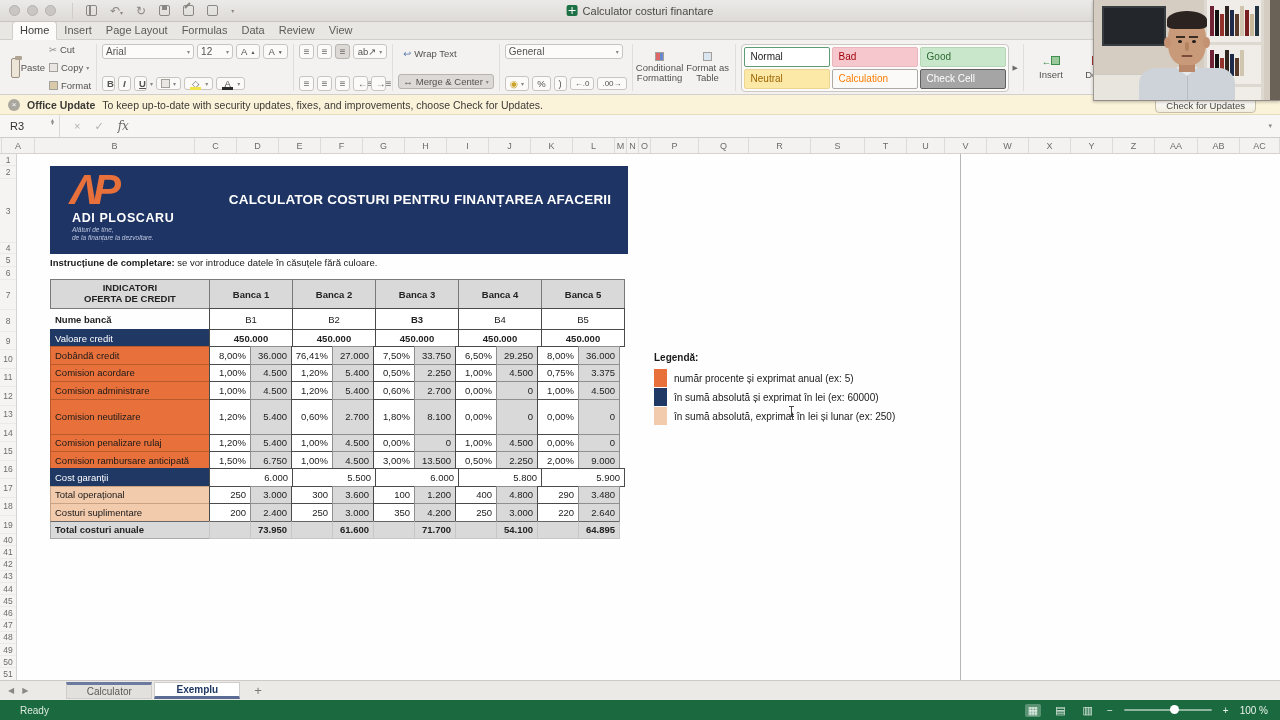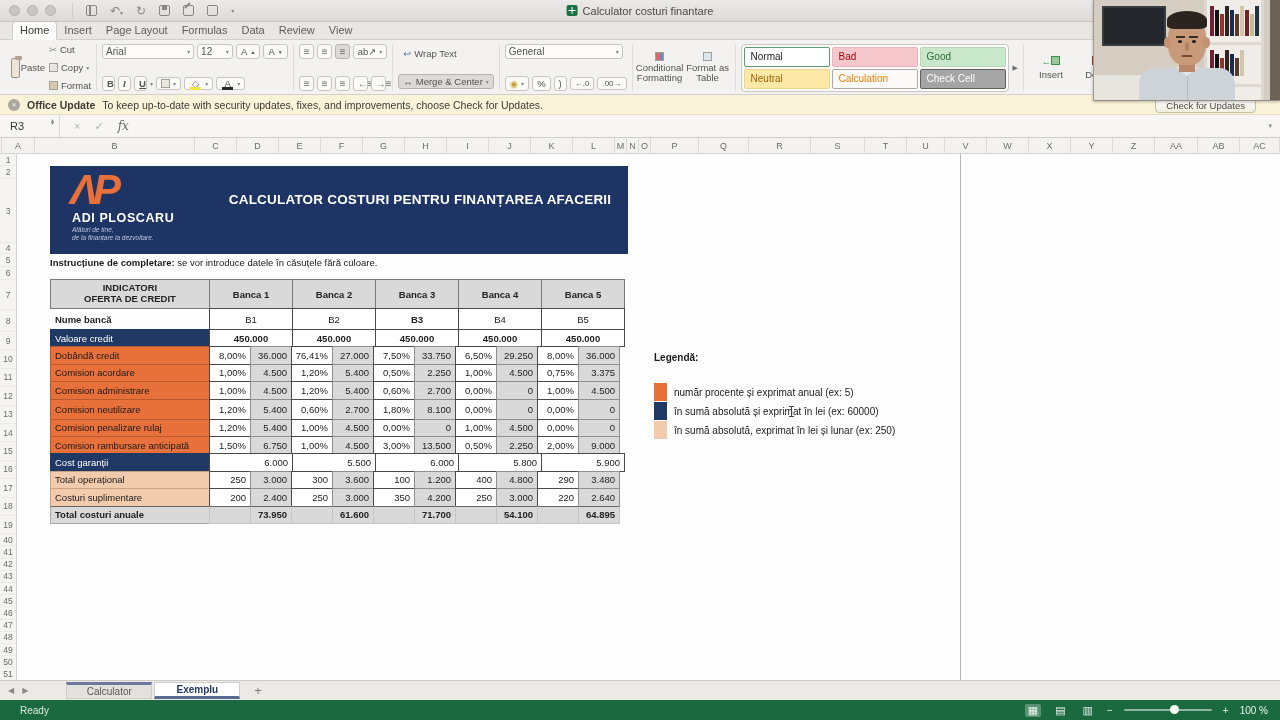--- a/index.html
+++ b/index.html
@@ -99,21 +99,21 @@
   .lbl-peach { background:#F2CBAD; color:#191919; border-color:#C9A284; }
   .lbl-gray { background:#D9D9D9; border-color:#A9A9A9; font-weight:bold; }
   .c-white { background:#fff; border-color:#4A4A4A; justify-content:flex-end; }
   .c-white.center { justify-content:center; }
   .c-gray { background:#D9D9D9; border-color:#8F8F8F; justify-content:flex-end; }
   .c-total { background:#D9D9D9; border-color:#C6C6C6; justify-content:flex-end; font-weight:bold; }
   .bold { font-weight:bold; }
 
   
   .legend { position:absolute; left:654px; top:198px; font-size:10px; color:#1A1A1A; }
-  .legend-title { font-weight:bold; margin-bottom:20px; }
+  .legend-title { font-weight:bold; margin-bottom:6px; }
   .litem { display:flex; align-items:stretch; height:18px; margin-bottom:1px; }
   .lswatch { width:13px; margin-right:7px; }
   .litem span { align-self:center; }
   .ibeam { position:absolute; left:788px; top:252px; width:7px; height:11px; }
   .ibeam::before { content:""; position:absolute; left:3px; top:1px; bottom:1px; width:1px; background:#444; }
   .ibeam::after { content:""; position:absolute; left:1px; right:1px; top:0; bottom:0; border-top:1px solid #444; border-bottom:1px solid #444; }
 
   
   .sheettabs { height:20px; background:#ECEAE7; border-top:1px solid #CDCAC7; display:flex; align-items:center; padding-left:8px; font-size:10px; }
   .tabnav { color:#8B8885; font-size:8px; margin-right:8px; }
@@ -508,21 +508,21 @@
         <div class="tcell c-gray" style="width: 42px; flex: 0 0 42px;">4.500</div>
         <div class="tcell c-white" style="width: 42px; flex: 0 0 42px;">1,20%</div>
         <div class="tcell c-gray" style="width: 42px; flex: 0 0 42px;">5.400</div>
         <div class="tcell c-white" style="width: 42px; flex: 0 0 42px;">0,60%</div>
         <div class="tcell c-gray" style="width: 42px; flex: 0 0 42px;">2.700</div>
         <div class="tcell c-white" style="width: 42px; flex: 0 0 42px;">0,00%</div>
         <div class="tcell c-gray" style="width: 42px; flex: 0 0 42px;">0</div>
         <div class="tcell c-white" style="width: 42px; flex: 0 0 42px;">1,00%</div>
         <div class="tcell c-gray" style="width: 42px; flex: 0 0 42px;">4.500</div>
       </div>
-      <div class="trow" style="height: 21px;">
+      <div class="trow" style="height: 36px;">
         <div class="tcell lbl-orange" style="width: 160px; flex: 0 0 160px;">Comision neutilizare</div>
         <div class="tcell c-white" style="width: 42px; flex: 0 0 42px;">1,20%</div>
         <div class="tcell c-gray" style="width: 42px; flex: 0 0 42px;">5.400</div>
         <div class="tcell c-white" style="width: 42px; flex: 0 0 42px;">0,60%</div>
         <div class="tcell c-gray" style="width: 42px; flex: 0 0 42px;">2.700</div>
         <div class="tcell c-white" style="width: 42px; flex: 0 0 42px;">1,80%</div>
         <div class="tcell c-gray" style="width: 42px; flex: 0 0 42px;">8.100</div>
         <div class="tcell c-white" style="width: 42px; flex: 0 0 42px;">0,00%</div>
         <div class="tcell c-gray" style="width: 42px; flex: 0 0 42px;">0</div>
         <div class="tcell c-white" style="width: 42px; flex: 0 0 42px;">0,00%</div>

